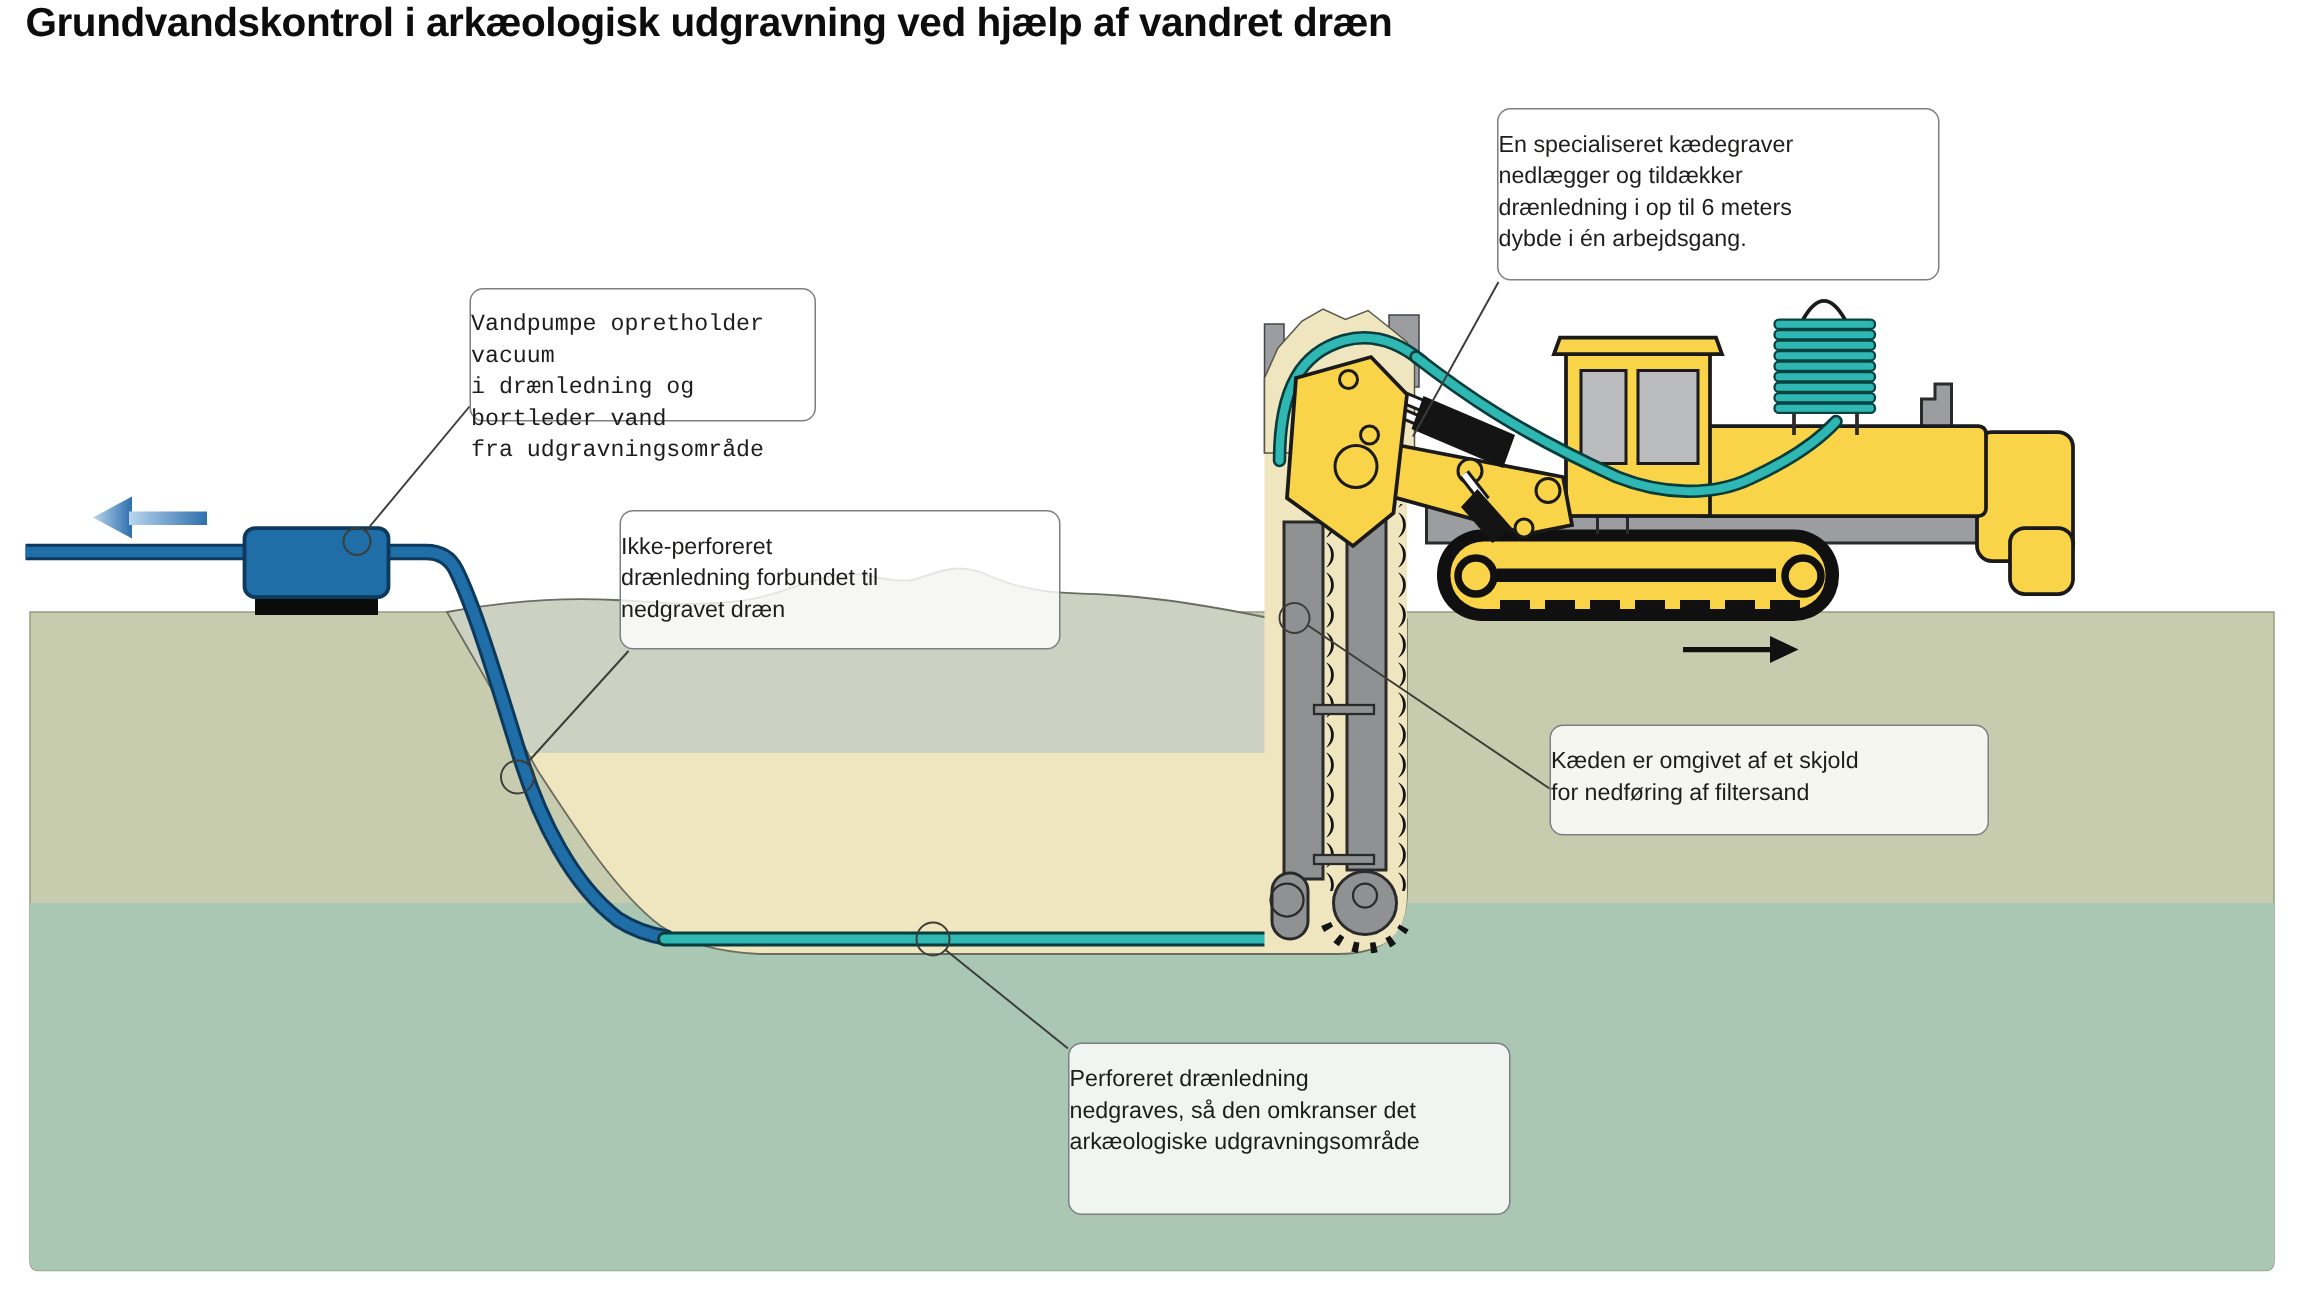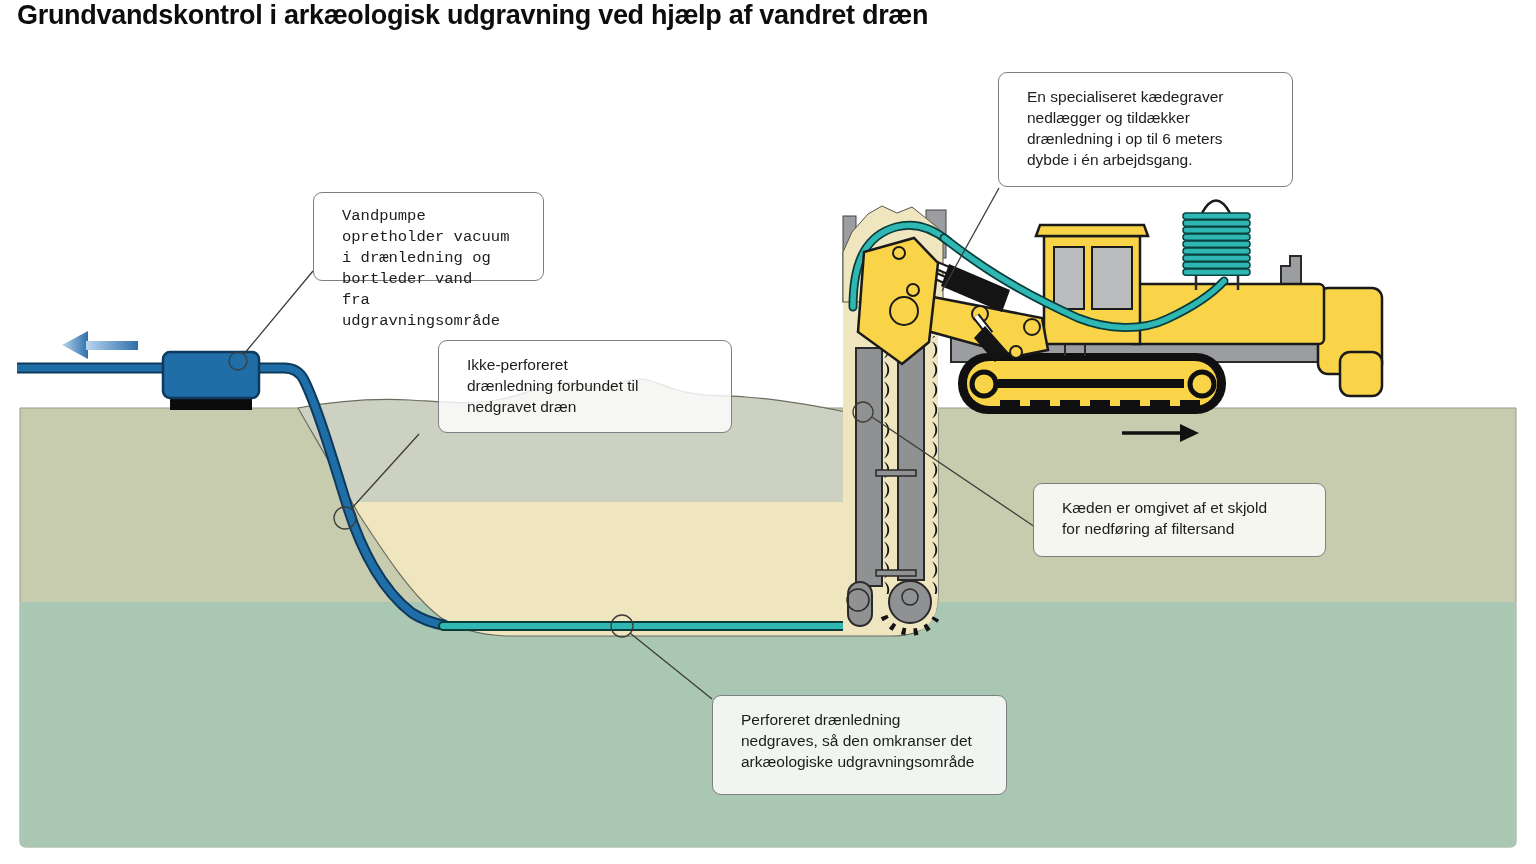--- a/index.html
+++ b/index.html
@@ -9,28 +9,28 @@
   }
   #scene{position:absolute;left:0;top:0;width:1536px;height:864px;}
   .title{
     position:absolute;left:17px;top:0;width:1200px;
     font-size:27px;font-weight:bold;color:#0d0d0d;letter-spacing:-0.3px;
   }
   .callout{
     position:absolute;box-sizing:border-box;
     background:rgba(255,255,255,0.82);
     border:1.5px solid #7d7f82;border-radius:9px;
-    padding:13px 28px;font-size:15.5px;line-height:1.36;color:#1d1d1b;
+    padding:13px 0;font-size:15.5px;line-height:1.36;color:#1d1d1b;
     white-space:pre-line;
   }
   .c1{left:998px;top:72px;width:295px;height:115px;}
   .c2{left:313px;top:192px;width:231px;height:89px;font-family:Liberation Mono, monospace;}
-  .c3{left:413px;top:340px;width:294px;height:93px;margin-left:25px;}
+  .c3{left:413px;top:340px;width:294px;height:93px;}
   .c4{left:1033px;top:483px;width:293px;height:74px;}
-  .c5{left:712px;top:695px;width:295px;height:100px;}
+  .c5{left:712px;top:695px;width:295px;height:115px;}
 </style>
 </head>
 <body>
 
 <svg id="scene" viewBox="0 0 1536 864">
   <defs>
     <linearGradient id="arrowGrad" x1="0" y1="0" x2="1" y2="0">
       <stop offset="0" stop-color="#b9d6ee"></stop>
       <stop offset="1" stop-color="#2e6fad"></stop>
     </linearGradient>

